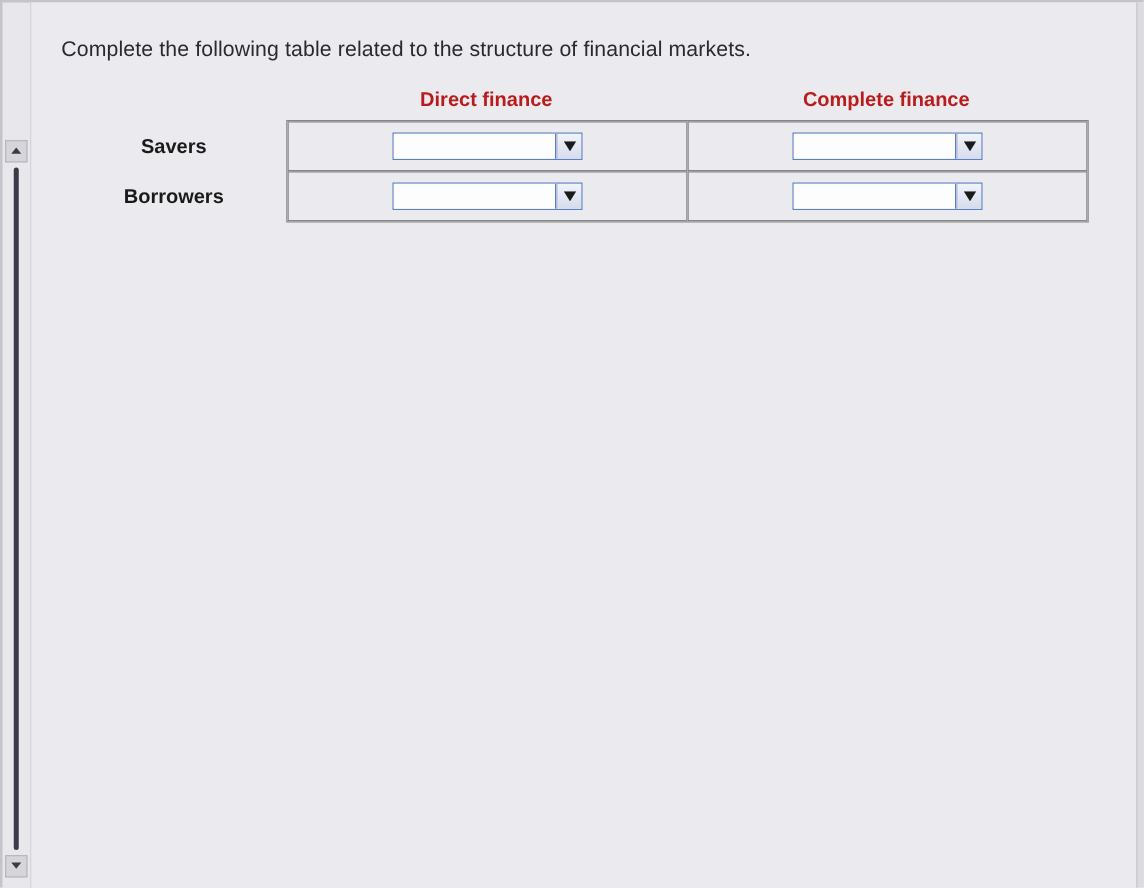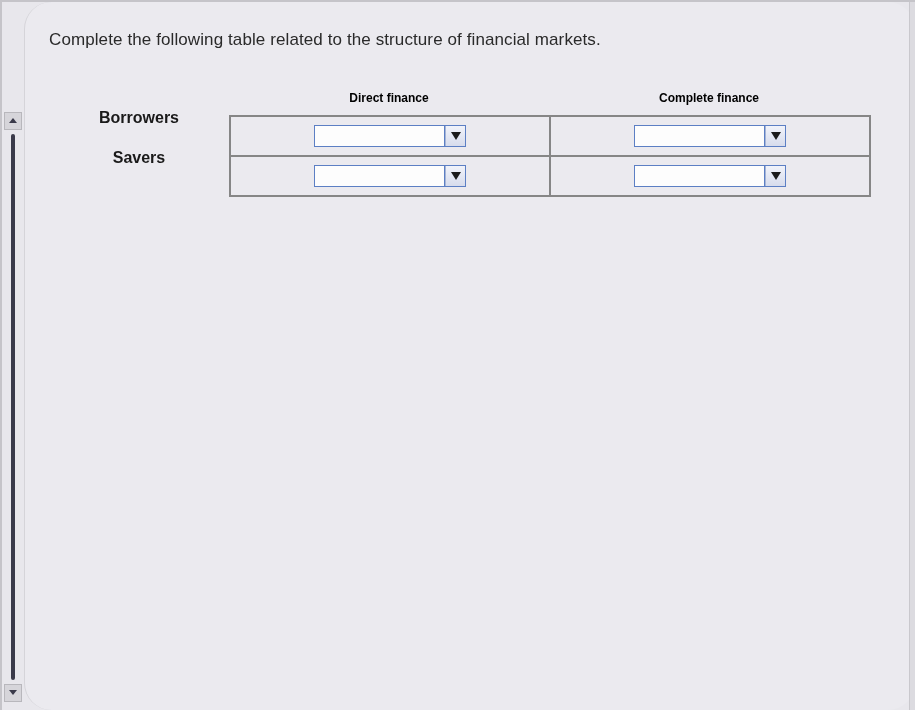--- a/index.html
+++ b/index.html
@@ -58,21 +58,20 @@
     }
     .content {
       position: absolute;
       left: 22px;
       top: 0;
       right: 0;
       bottom: 0;
       background: #ebeaef;
       border-left: 1px solid #d5d4d9;
       padding: 28px 18px 18px 24px;
-      border-radius: 27px;
     }
     .prompt {
       font-size: 17px;
       color: #2a2a2a;
       margin-bottom: 22px;
       letter-spacing: 0.1px;
     }
     .table-wrap {
       display: flex;
       align-items: flex-start;
@@ -97,23 +96,22 @@
       border-collapse: collapse;
     }
     .col-headers {
       display: flex;
     }
     .col-header {
       width: 320px;
       height: 24px;
       text-align: center;
       font-weight: bold;
-      font-size: 12px;
-      color: #000000;
-      margin-top: 19px;
+      font-size: 16px;
+      color: #b91c1c;
     }
     .grid-row {
       display: flex;
     }
     .cell {
       width: 320px;
       height: 40px;
       border: 1px solid #868686;
       display: flex;
       align-items: center;
@@ -169,22 +167,22 @@
           <path d="M1 2 L5 7 L9 2 Z" fill="#3a3a4a"></path>
         </svg>
     </div>
   </div>
 
   <div class="content">
     <div class="prompt">Complete the following table related to the structure of financial markets.</div>
 
     <div class="table-wrap">
       <div class="row-labels">
+        <div class="row-label">Savers</div>
         <div class="row-label">Borrowers</div>
-        <div class="row-label">Savers</div>
       </div>
 
       <div>
         <div class="col-headers">
           <div class="col-header">Direct finance</div>
           <div class="col-header">Complete finance</div>
         </div>
 
         <div class="grid">
           <div class="grid-row">

